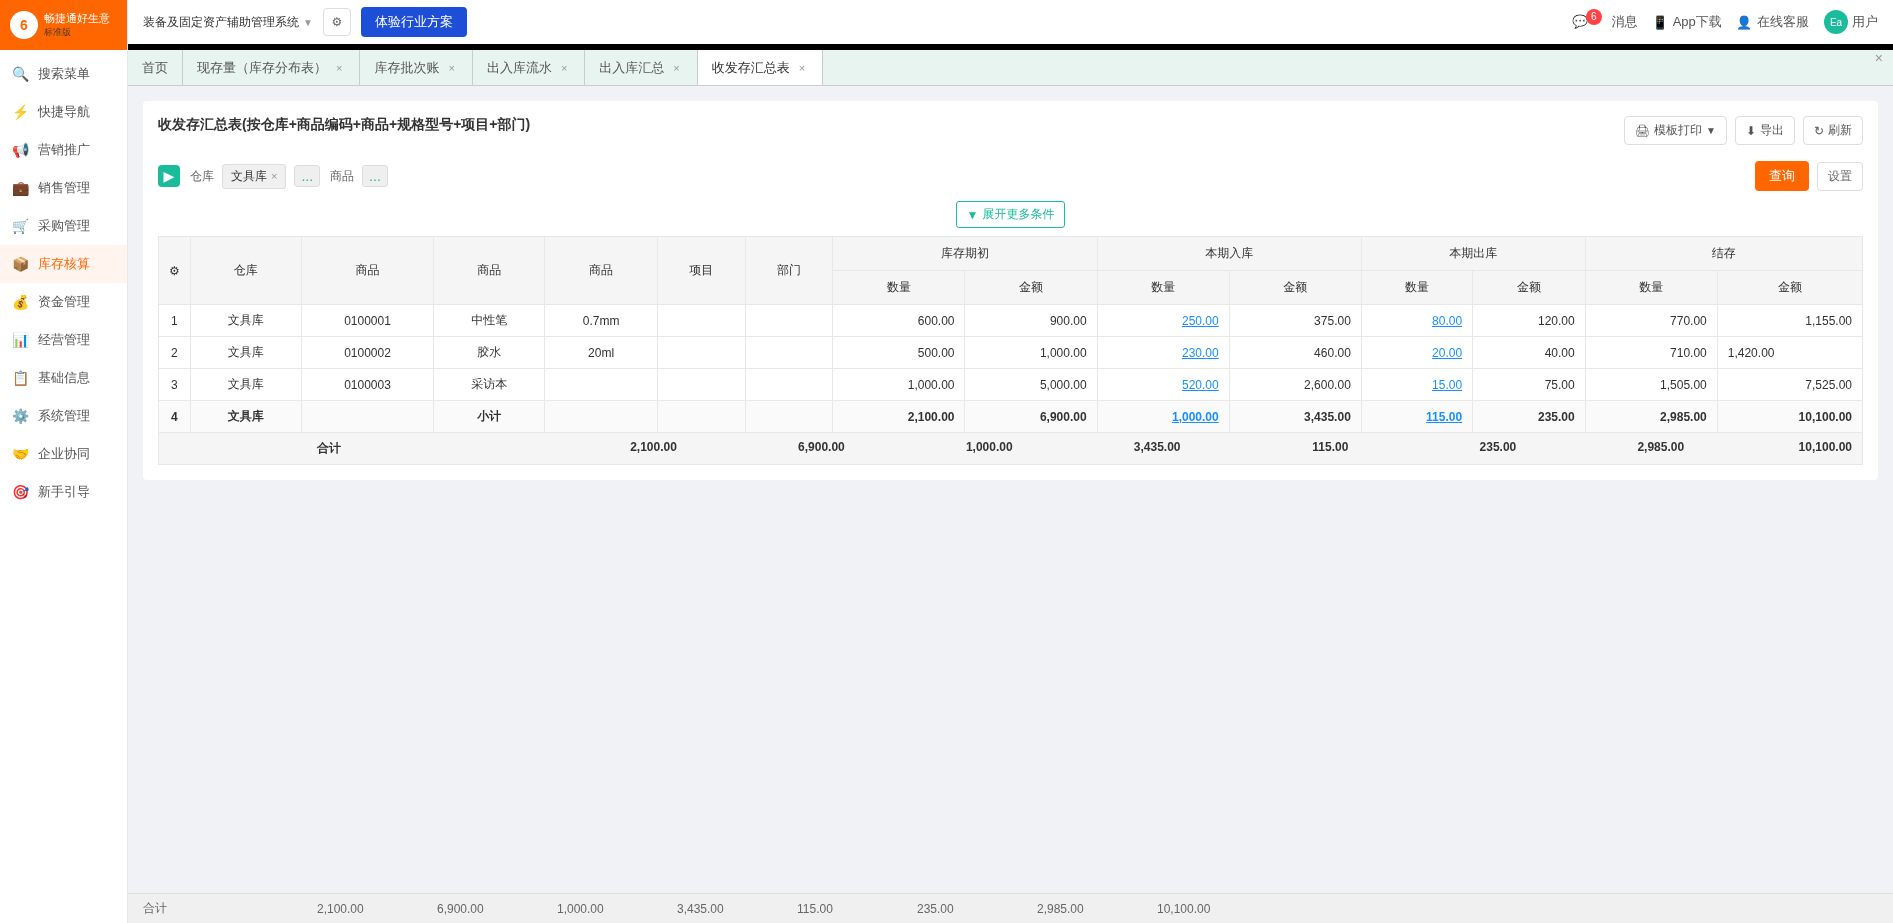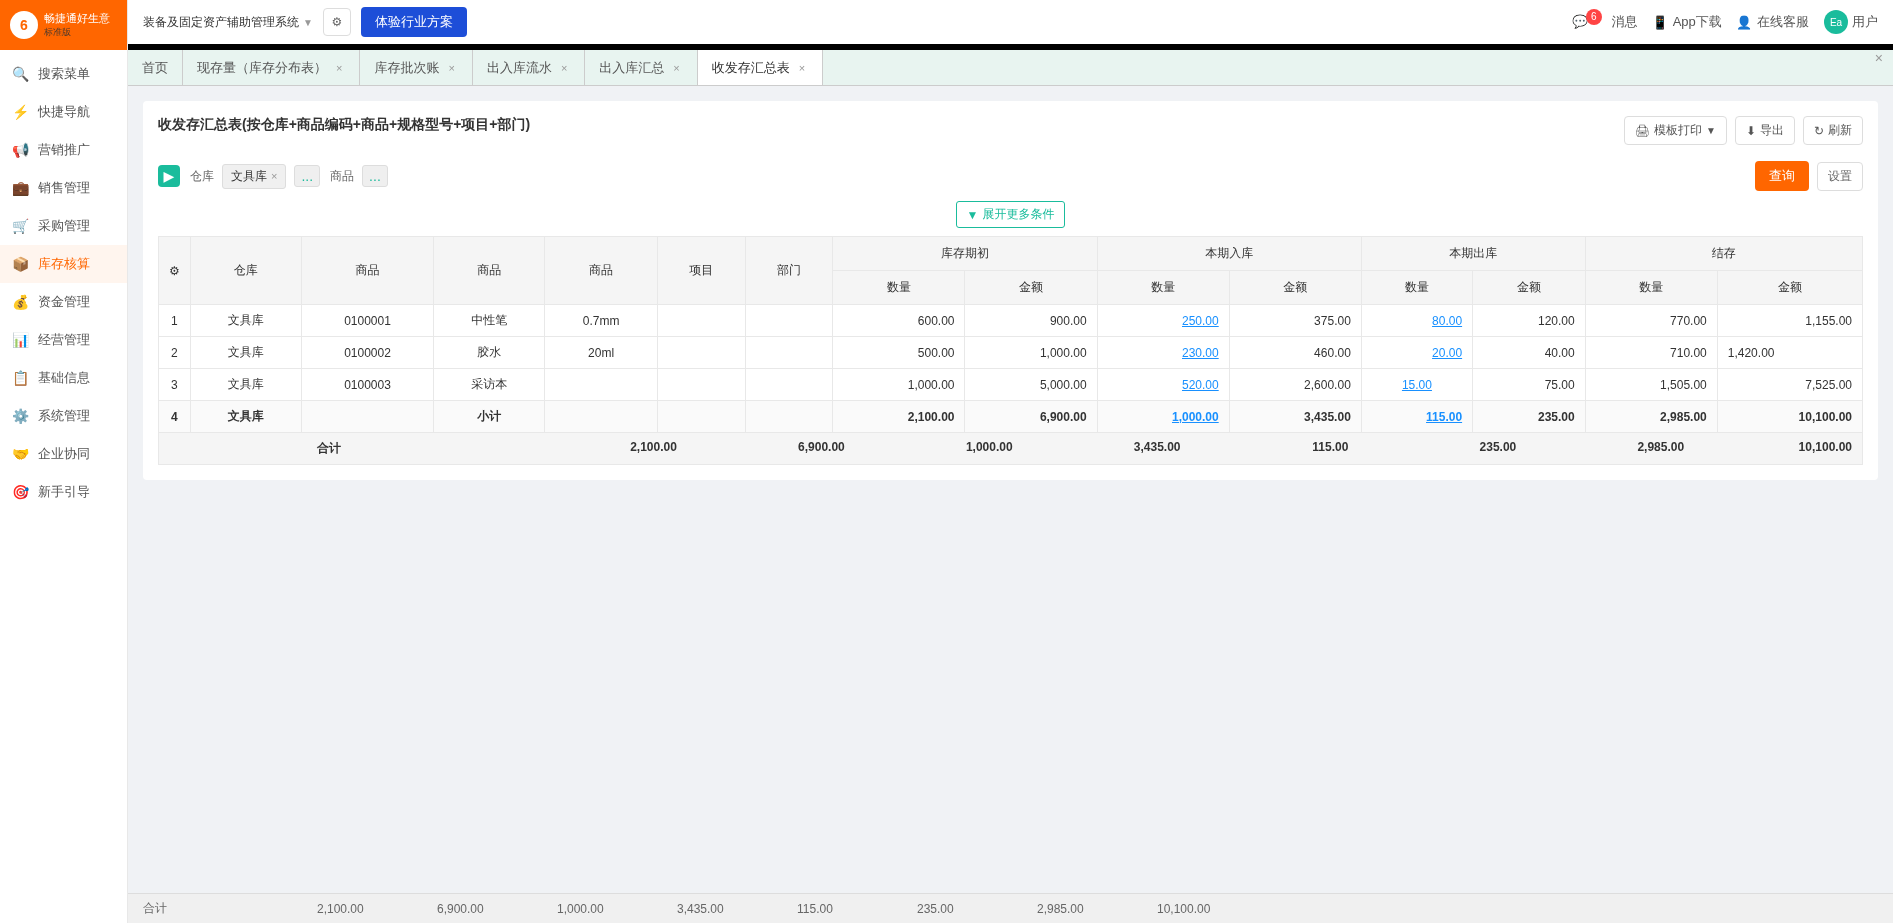--- a/index.html
+++ b/index.html
@@ -307,21 +307,21 @@
             <td>文具库</td>
             <td>0100003</td>
             <td>采访本</td>
             <td></td>
             <td></td>
             <td></td>
             <td style="text-align: right;">1,000.00</td>
             <td style="text-align: right;">5,000.00</td>
             <td style="text-align: right;"><span class="underline">520.00</span></td>
             <td style="text-align: right;">2,600.00</td>
-            <td style=" margin-left: 39px;"><span class="underline">15.00</span></td>
+            <td style="text-align: right; margin-left: 39px;"><span class="underline">15.00</span></td>
             <td style="text-align: right;">75.00</td>
             <td style="text-align: right; margin-left: 34px;">1,505.00</td>
             <td style="text-align: right;">7,525.00</td>
           </tr>
           <tr class="bold-row">
             <td>4</td>
             <td>文具库</td>
             <td></td>
             <td>小计</td>
             <td></td>

